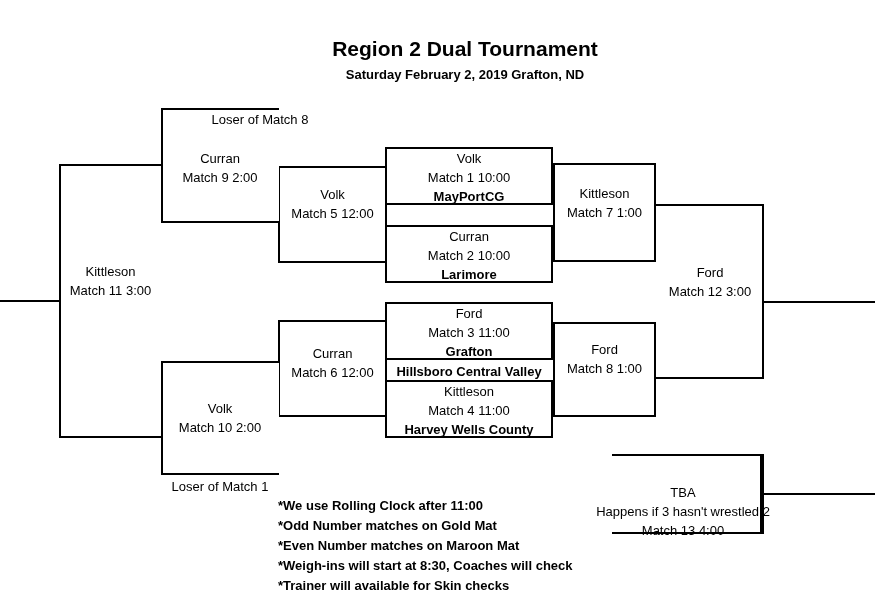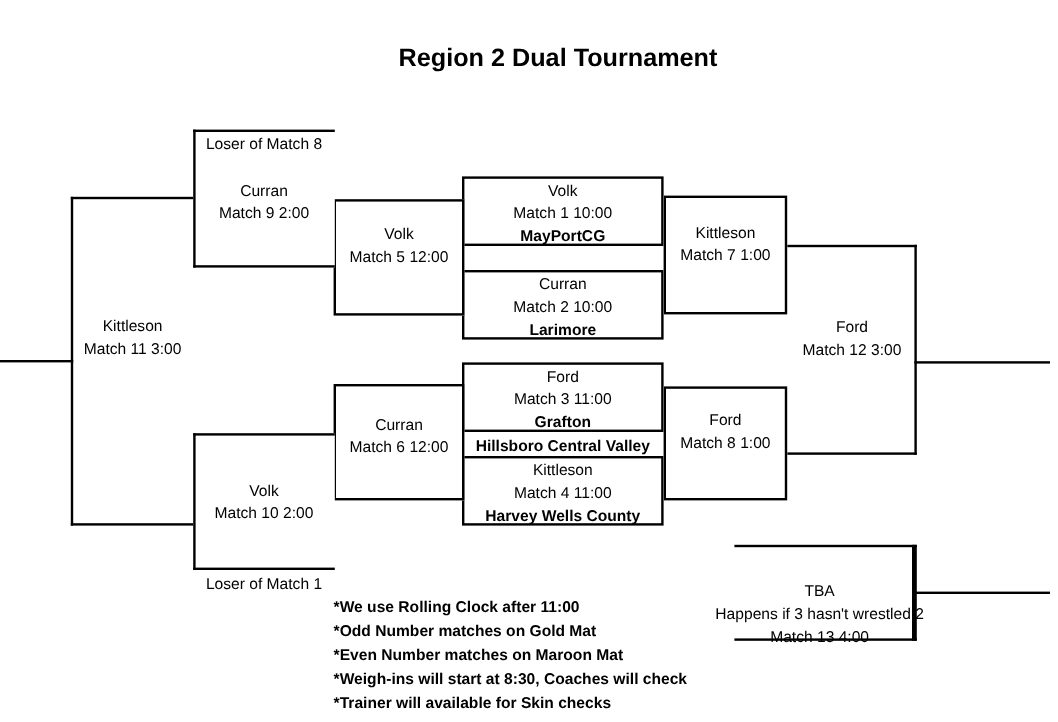--- a/index.html
+++ b/index.html
@@ -21,20 +21,21 @@
   .notes{position:absolute;left:278px;top:496px;font-size:13px;line-height:20px;
          font-weight:bold;text-align:left;}
   .notes div{white-space:nowrap;}
 </style>
 </head>
 <body>
 
 <div class="page">
 
   <div class="title">Region 2 Dual Tournament</div>
+  <div class="subtitle">Saturday February 2, 2019 Grafton, ND</div>
 
   <div class="ln" style="left:59px;top:164px;width:2px;height:274px;"></div>
   <div class="ln" style="left:59px;top:164px;width:104px;height:2px;"></div>
   <div class="ln" style="left:59px;top:436px;width:104px;height:2px;"></div>
   <div class="ln" style="left:0px;top:300px;width:61px;height:2px;"></div>
 
   <div class="ln" style="left:656px;top:204px;width:108px;height:2px;"></div>
   <div class="ln" style="left:656px;top:377px;width:108px;height:2px;"></div>
   <div class="ln" style="left:762px;top:204px;width:2px;height:175px;"></div>
   <div class="ln" style="left:762px;top:301px;width:120px;height:2px;"></div>
@@ -88,21 +89,21 @@
     <div>Match 7 1:00</div>
   </div>
 
   <div class="box" style="left:553px;top:322px;width:103px;height:95px;"></div>
   <div class="t" style="left:553px;top:340px;width:103px;">
     <div>Ford</div>
     <div>Match 8 1:00</div>
   </div>
 
   <div class="box no-right" style="left:161px;top:108px;width:118px;height:115px;"></div>
-  <div class="t" style="left:161px;top:110px;width:118px;">Loser of Match 8</div>
+  <div class="t" style="left:161px;top:110px;width:118px;padding-left:40px;">Loser of Match 8</div>
   <div class="t" style="left:161px;top:149px;width:118px;">
     <div>Curran</div>
     <div>Match 9 2:00</div>
   </div>
 
   <div class="box no-right" style="left:161px;top:361px;width:118px;height:114px;"></div>
   <div class="t" style="left:161px;top:399px;width:118px;">
     <div>Volk</div>
     <div>Match 10 2:00</div>
   </div>

